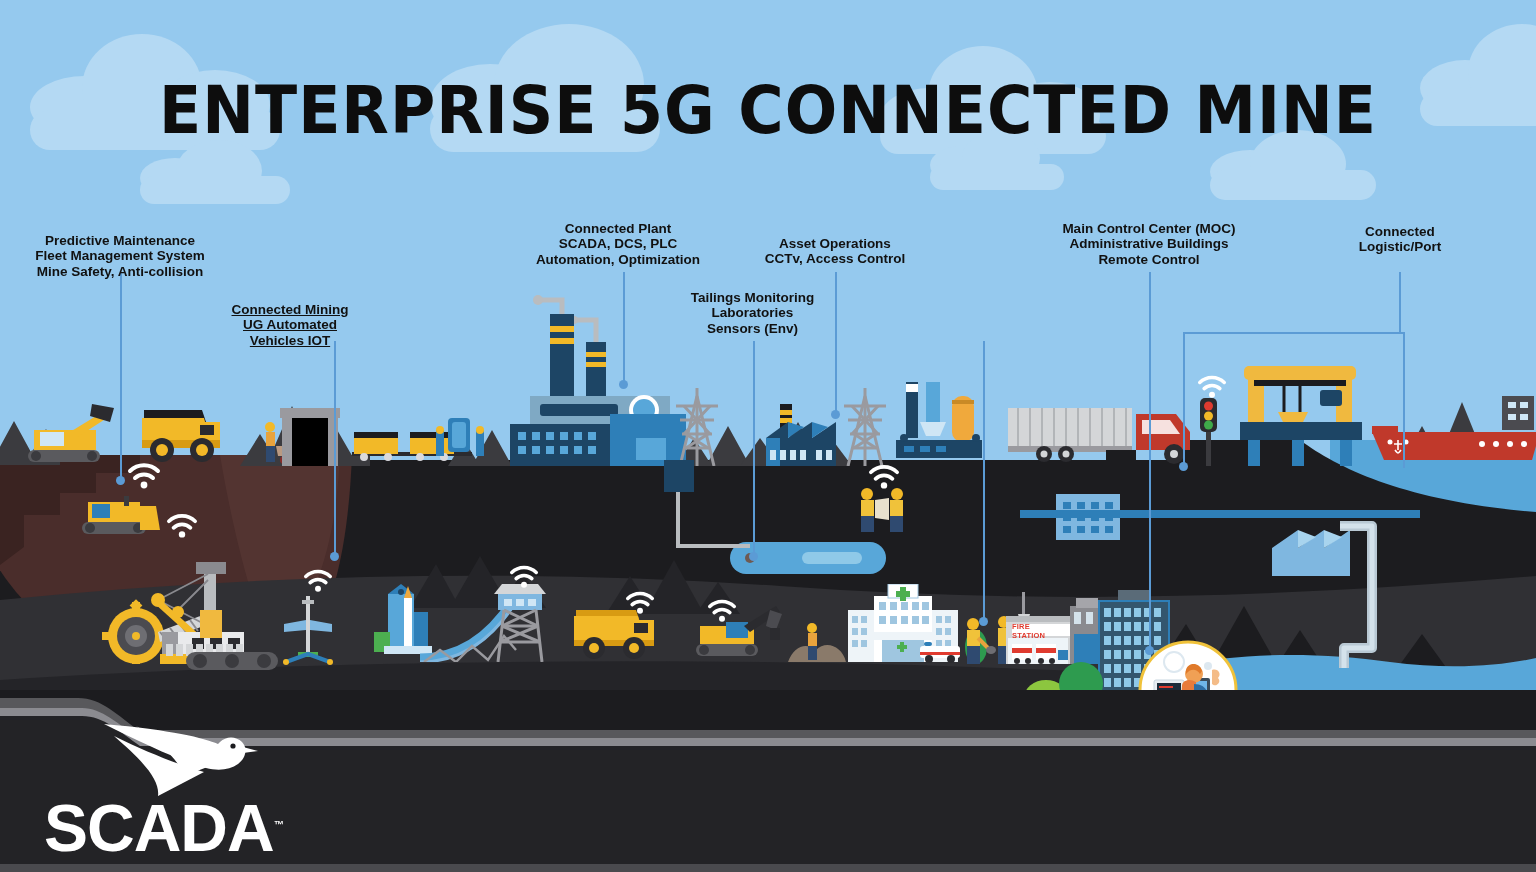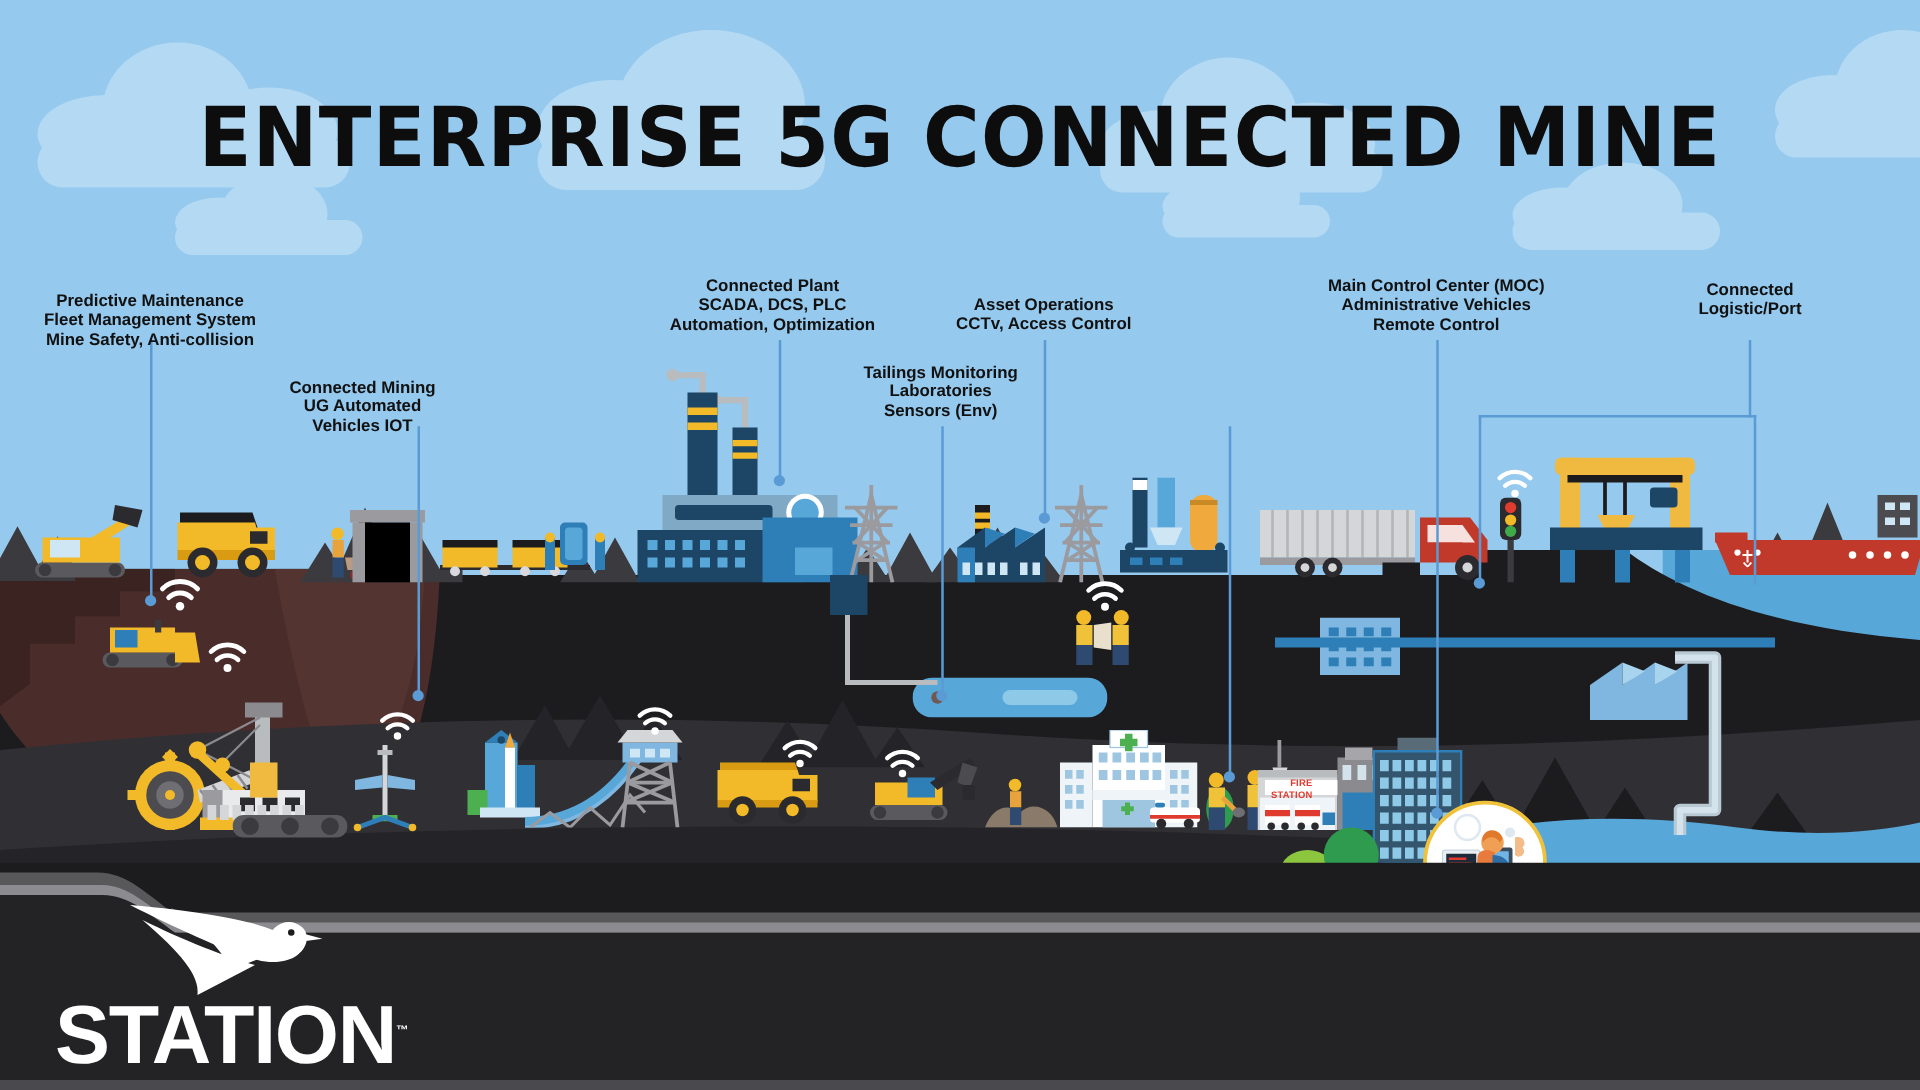--- a/index.html
+++ b/index.html
@@ -638,21 +638,21 @@
       <rect x="6" y="62" width="20" height="5" fill="#e03b2f"></rect>
       <circle cx="11" cy="75" r="3" fill="#2b2b2f"></circle>
         <circle cx="22" cy="75" r="3" fill="#2b2b2f"></circle>
       <rect x="30" y="58" width="20" height="16" fill="#fff"></rect>
       <rect x="30" y="62" width="20" height="5" fill="#e03b2f"></rect>
       <circle cx="35" cy="75" r="3" fill="#2b2b2f"></circle>
         <circle cx="46" cy="75" r="3" fill="#2b2b2f"></circle>
       <rect x="52" y="64" width="10" height="10" fill="#2e7fb8"></rect>
     </g>
   </svg>
-  <div class="abs" style="left:1012px;top:622px;width:38px;text-align:right;color:#e03b2f;font-size:7.5px;font-weight:bold;letter-spacing:0.2px;">FIRE STATION</div>
+  <div class="abs" style="left:1012px;top:622px;width:38px;text-align:left;color:#e03b2f;font-size:7.5px;font-weight:bold;letter-spacing:0.2px;">FIRE STATION</div>
 
   <svg class="abs" style="left:1098px;top:590px;" width="72" height="116" viewBox="0 0 72 116">
     <rect x="20" y="0" width="32" height="10" fill="#5a6b78"></rect>
     <rect x="0" y="10" width="72" height="106" fill="#2e7fb8"></rect>
     <rect x="2" y="12" width="68" height="102" fill="#33566e"></rect>
     <g fill="#8fc9e8">
       <rect x="6" y="18" width="7" height="9"></rect>
         <rect x="16" y="18" width="7" height="9"></rect>
         <rect x="26" y="18" width="7" height="9"></rect>
         <rect x="36" y="18" width="7" height="9"></rect>
@@ -804,33 +804,33 @@
   <div class="leader" style="left:1149px;top:272px;width:2px;height:378px;"></div>
   <div class="leaderdot" style="left:1145px;top:646px;"></div>
 
   <div class="leader" style="left:1399px;top:272px;width:2px;height:62px;"></div>
   <div class="leaderbox" style="left:1183px;top:332px;width:218px;height:134px;border-right:2px solid #5b9bd5;border-left:2px solid #5b9bd5;border-top:2px solid #5b9bd5;border-bottom:none;background:transparent;"></div>
   <div class="leaderdot" style="left:1179px;top:462px;"></div>
 
   <div class="callout r" style="left:30px;top:221px;width:180px;">Predictive Maintenance
 Fleet Management System
 Mine Safety, Anti-collision</div>
-  <div class="callout r" style="left:205px;top:290px;width:170px;">Connected Mining
+  <div class="callout r" style="left:205px;top:290px;width:170px;text-decoration:underline;">Connected Mining
 UG Automated
 Vehicles IOT</div>
   <div class="callout c" style="left:665px;top:290px;width:175px;">Tailings Monitoring
 Laboratories
 Sensors (Env)</div>
   <div class="callout c" style="left:528px;top:221px;width:180px;">Connected Plant
 SCADA, DCS, PLC
 Automation, Optimization</div>
   <div class="callout c" style="left:745px;top:236px;width:180px;">Asset Operations
 CCTv, Access Control</div>
   <div class="callout c" style="left:1053px;top:221px;width:192px;">Main Control Center (MOC)
-Administrative Vehicles
+Administrative Buildings
 Remote Control</div>
   <div class="callout c" style="left:1330px;top:224px;width:140px;">Connected
 Logistic/Port</div>
 
   <svg class="abs" style="left:0;top:690px;" width="1536" height="182" viewBox="0 0 1536 182">
     <path d="M0,0 L1536,0 L1536,182 L0,182 Z" fill="#1c1c1f"></path>
     <path d="M0,16 L80,16 C104,16 120,32 140,48 L1536,48 L1536,182 L0,182 Z" fill="#8b8b90"></path>
     <path d="M0,16 L80,16 C100,16 114,28 134,44 L1536,44 L1536,182 L0,182 Z" fill="#8b8b90"></path>
     <path d="M0,8 L78,8 C102,8 118,26 138,40 L1536,40 L1536,182 L0,182 Z" fill="#58585b"></path>
     <path d="M0,22 L84,22 C106,22 122,38 142,54 L1536,54 L1536,182 L0,182 Z" fill="#1c1c1f" opacity="0"></path>
@@ -841,17 +841,17 @@
 
   <div class="abs" id="logo">
     <svg style="position:absolute;left:56px;top:-18px;" width="160" height="74" viewBox="0 0 160 74">
       <path d="M4,2 C40,20 78,38 106,46 C118,49 130,48 138,42 C146,36 148,26 142,20 C136,14 126,14 120,20 L118,22 C104,16 72,8 4,2 Z" fill="#fff"></path>
       <path d="M14,14 C46,30 82,44 104,50 L58,74 C60,58 44,40 14,14 Z" fill="#fff"></path>
       <path d="M36,4 C66,22 94,38 110,44 L84,54 C80,40 62,22 36,4 Z" fill="#fff"></path>
       <circle cx="133" cy="24" r="2.6" fill="#1c1c1f"></circle>
       <path d="M143,25 L158,29 L143,31 Z" fill="#fff"></path>
     </svg>
     <div id="logoword" style="position:absolute;left:0;top:52px;white-space:nowrap;">
-      <span>STATION</span><span id="logotm">™</span>
+      <span>SCADA</span><span id="logotm">™</span>
     </div>
   </div>
 
 </div>
 
 </body></html>

